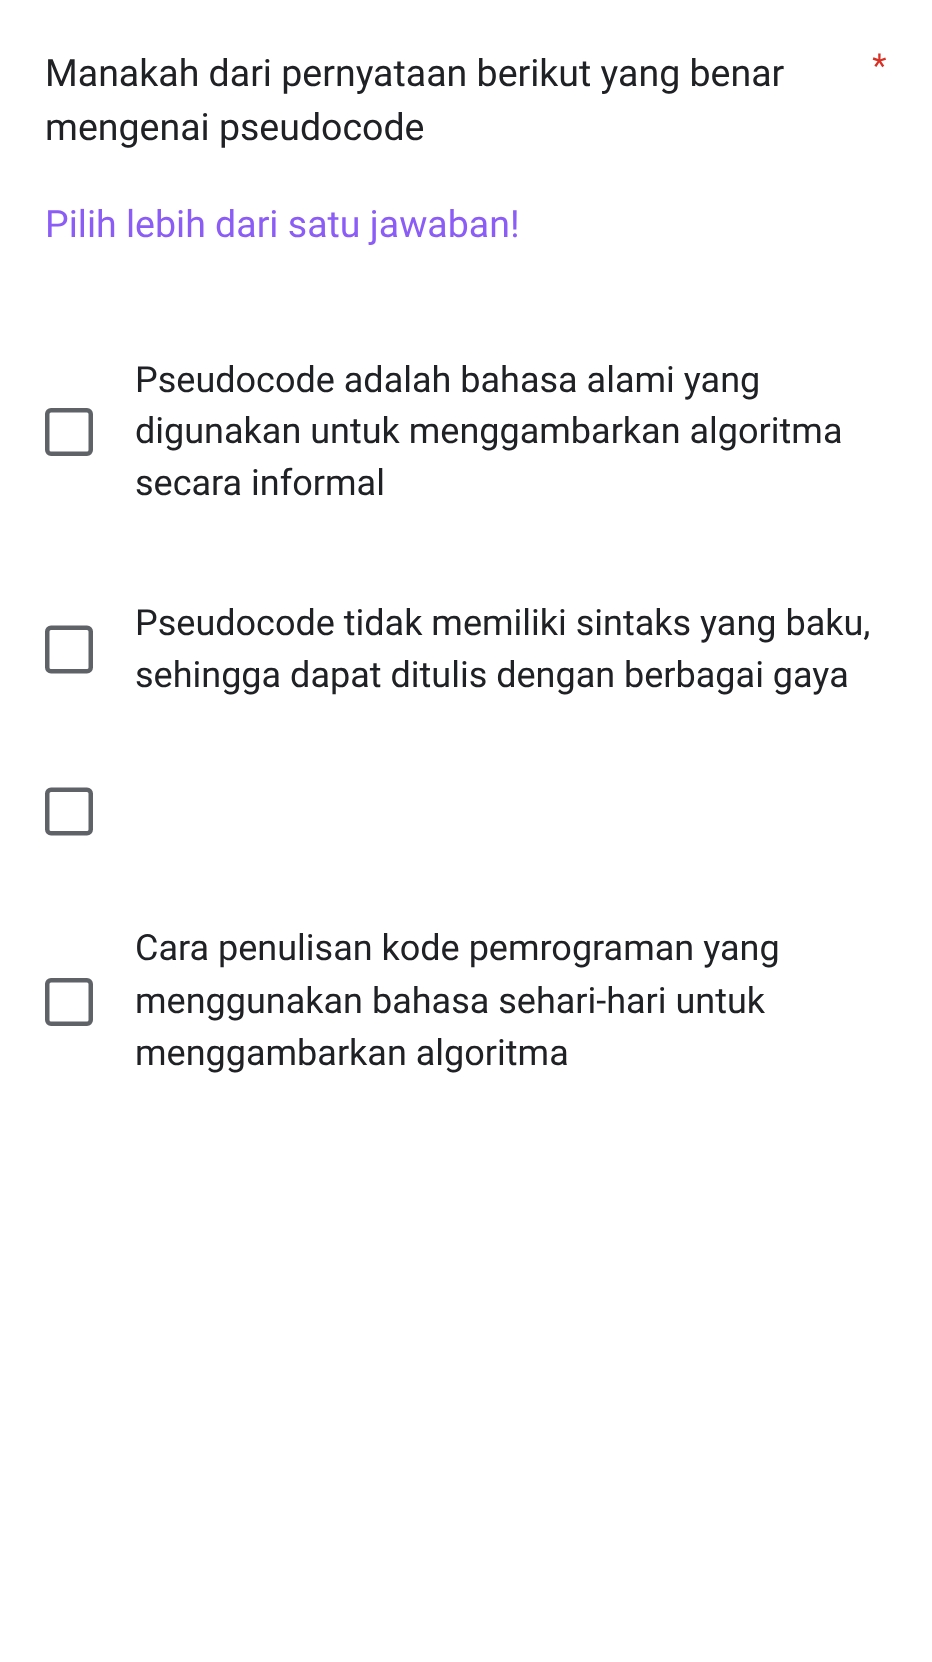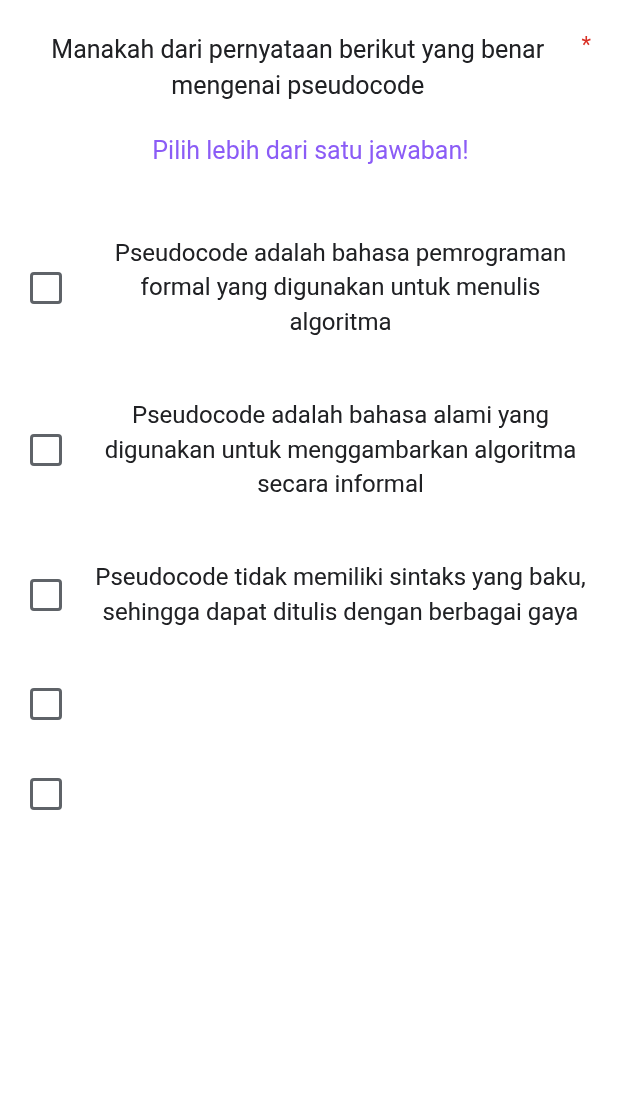--- a/index.html
+++ b/index.html
@@ -1,19 +1,18 @@
 <!DOCTYPE html>
 <html><head>
   <meta charset="utf-8">
   <style>
     * {
       margin: 0;
       padding: 0;
       box-sizing: border-box;
-      text-align: center;
     }
     body {
       font-family: 'Roboto', 'Helvetica Neue', Arial, sans-serif;
       background: #ffffff;
       width: 621px;
       padding: 32px 30px 30px 30px;
       color: #202124;
     }
     .question-header {
       display: flex;
@@ -84,29 +83,26 @@
 <div class="question-header">
   <div class="question-title">Manakah dari pernyataan berikut yang benar mengenai pseudocode</div>
   <div class="required-mark">*</div>
 </div>
 
 <div class="instruction">Pilih lebih dari satu jawaban!</div>
 
 <div class="options">
   <label class="option">
     <input type="checkbox" class="checkbox" style="">
-    <span class="option-label">Pseudocode adalah bahasa pemrograman formal yang digunakan untuk menulis algoritma</span>
-  </label>
-  <label class="option">
-    <input type="checkbox" class="checkbox" style="">
     <span class="option-label">Pseudocode adalah bahasa alami yang digunakan untuk menggambarkan algoritma secara informal</span>
   </label>
   <label class="option">
     <input type="checkbox" class="checkbox" style="">
     <span class="option-label">Pseudocode tidak memiliki sintaks yang baku, sehingga dapat ditulis dengan berbagai gaya</span>
   </label>
   <label class="option">
     <input type="checkbox" class="checkbox" style="">
   </label>
   <label class="option">
     <input type="checkbox" class="checkbox" style="">
+    <span class="option-label">Cara penulisan kode pemrograman yang menggunakan bahasa sehari-hari untuk menggambarkan algoritma</span>
   </label>
 </div>
 
 </body></html>

